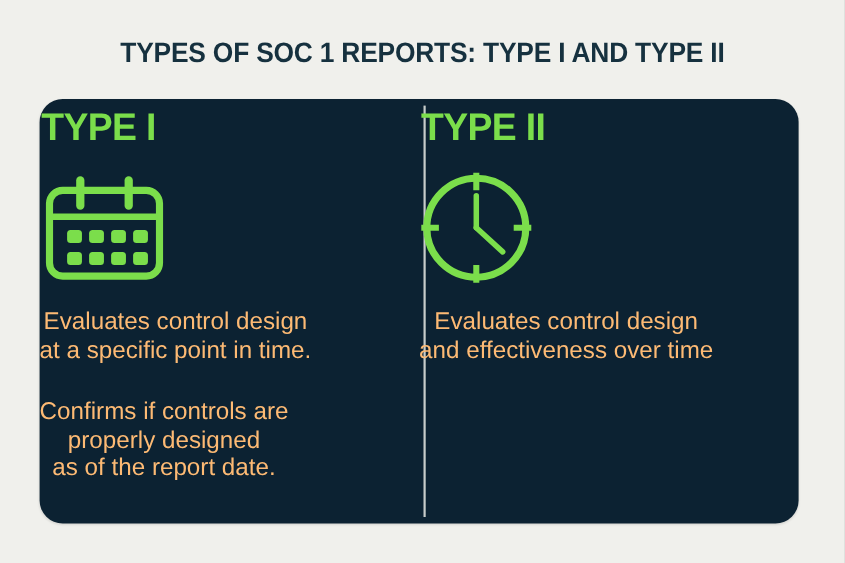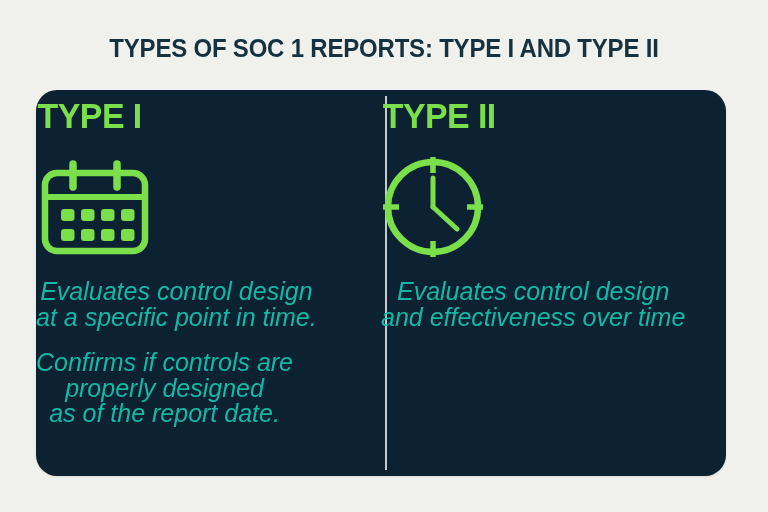--- a/index.html
+++ b/index.html
@@ -92,31 +92,30 @@
     margin-top: 22px;
     height: 104px;
     display: flex;
     align-items: center;
     justify-content: center;
   }
   .icon-wrap svg { display: block; }
 
   
   .body-block {
-    color: #14b8a6;
+    color: #fdba74;
     text-align: center;
-    font-size: 25px;
+    font-size: 22px;
     line-height: 25.5px;
     font-family: "Liberation Sans", sans-serif;
     font-weight: normal;
     white-space: pre-line;
-    font-style: italic;
   }
   .body-block.first { margin-top: 20px; }
-  .body-block.second { margin-top: 20px; }
+  .body-block.second { margin-top: 31px; }
 </style>
 </head>
 <body>
 
 <div class="infographic">
 
   <div class="title">TYPES OF SOC 1 REPORTS: TYPE I AND TYPE II</div>
 
   <div class="card">
 

